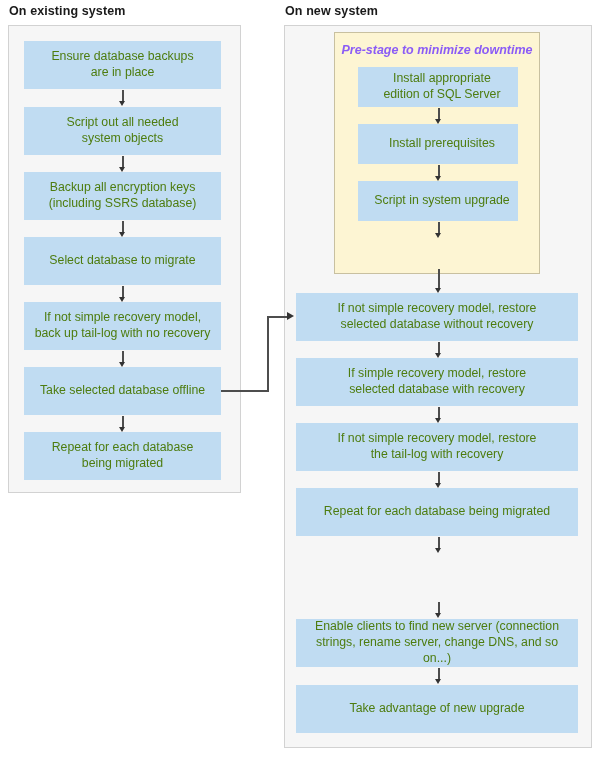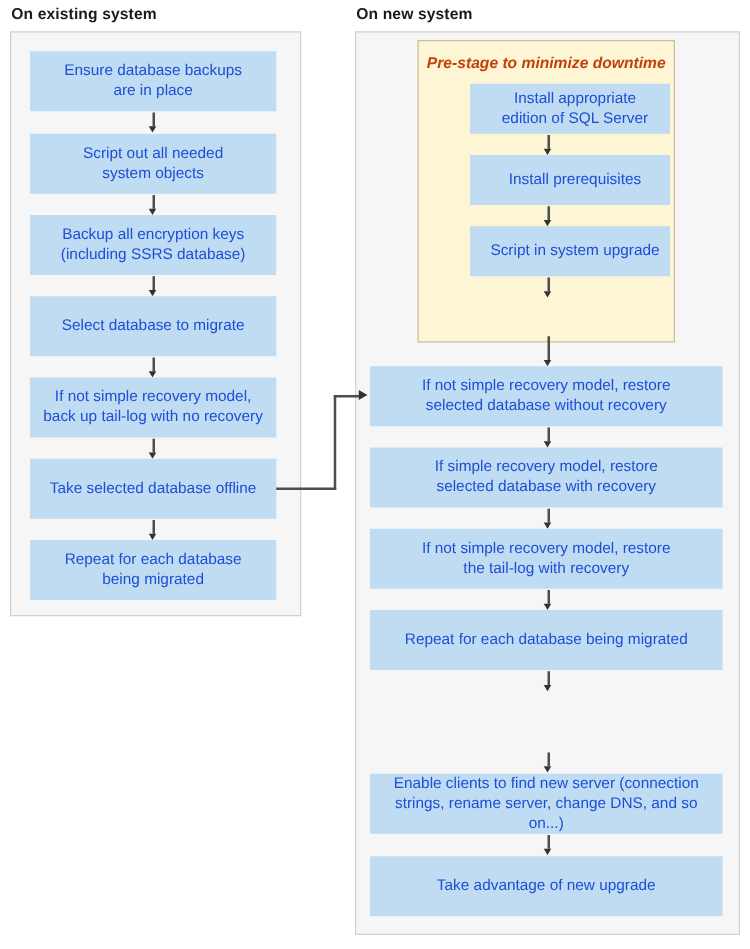--- a/index.html
+++ b/index.html
@@ -57,45 +57,45 @@
   }
   #prestage-title {
     position: absolute;
     left: 0;
     top: 10px;
     width: 100%;
     text-align: center;
     font-size: 12.5px;
     font-weight: bold;
     font-style: italic;
-    color: #c2410c;
+    color: #8b5cf6;
     white-space: nowrap;
   }
 
   
   .box {
     position: absolute;
     background: #c0dcf2;
     box-sizing: border-box;
     display: flex;
     align-items: center;
     justify-content: center;
     text-align: center;
     font-size: 12.3px;
     line-height: 1.30;
-    color: #1d4ed8;
+    color: #4d7c0f;
     padding: 2px 6px;
   }
 
   
   .box.left  { left: 24px;  width: 197px; height: 48px; }
   
   .box.right { left: 296px; width: 282px; height: 48px; }
   
-  .box.inner { left: 376px; width: 160px; height: 40px; padding-left: 14px; }
+  .box.inner { left: 358px; width: 160px; height: 40px; padding-left: 14px; }
 
   
   .arrow-v {
     position: absolute;
     width: 9px;
   }
   .arrow-v .stem {
     position: absolute;
     left: 4px;
     top: 0;

